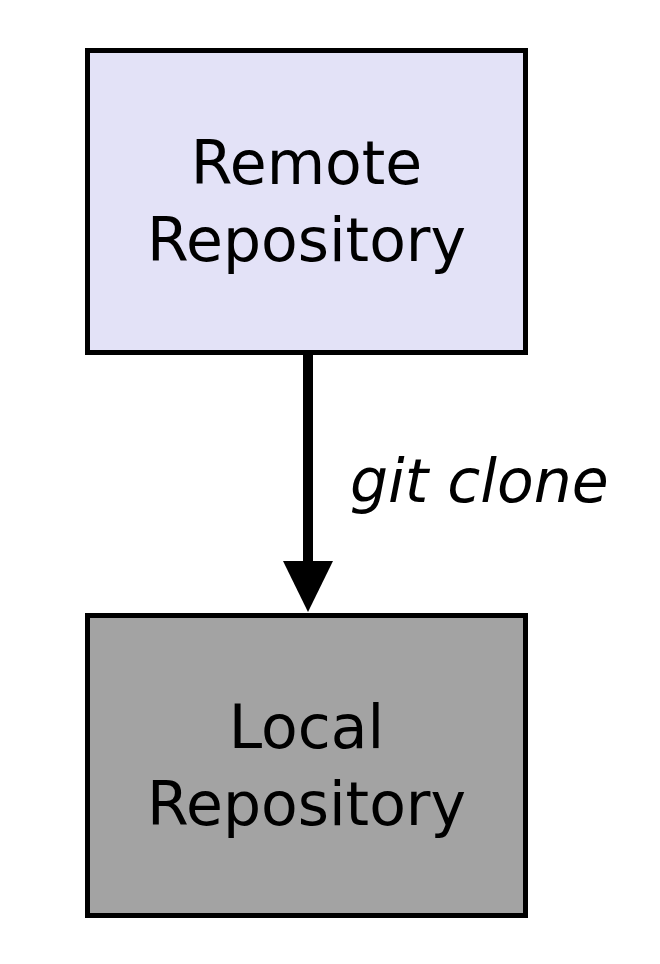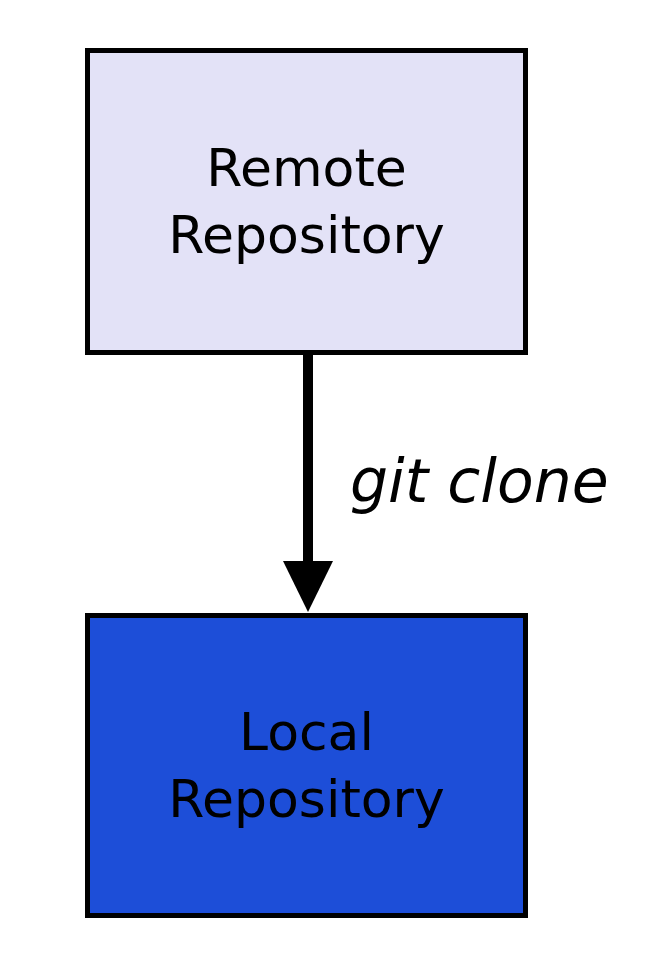--- a/index.html
+++ b/index.html
@@ -31,21 +31,21 @@
     height: 307px;
   }
   .node-local {
     top: 613px;
     height: 305px;
   }
   .node-label {
     display: block;
     width: 100%;
     padding: 0 16px;
-    font-size: 52px;
+    font-size: 60px;
     line-height: 1.28;
     font-weight: 400;
   }
   .arrow {
     position: absolute;
     left: 282px;
     top: 350px;
     width: 52px;
     height: 263px;
   }
@@ -69,17 +69,17 @@
     <span class="node-label">Remote Repository</span>
   </div>
 
   <svg class="arrow" width="52" height="263" viewBox="0 0 52 263" xmlns="http://www.w3.org/2000/svg">
     <line x1="26" y1="0" x2="26" y2="220" stroke-width="10" stroke="#000000"></line>
     <polygon points="1,211 51,211 26,262" fill="#000000"></polygon>
   </svg>
 
   <div class="edge-label">git clone</div>
 
-  <div class="node node-local" style="background: #1d4ed8;">
+  <div class="node node-local" style="background: #a3a3a3;">
     <span class="node-label">Local Repository</span>
   </div>
 
 </div>
 
 </body></html>

